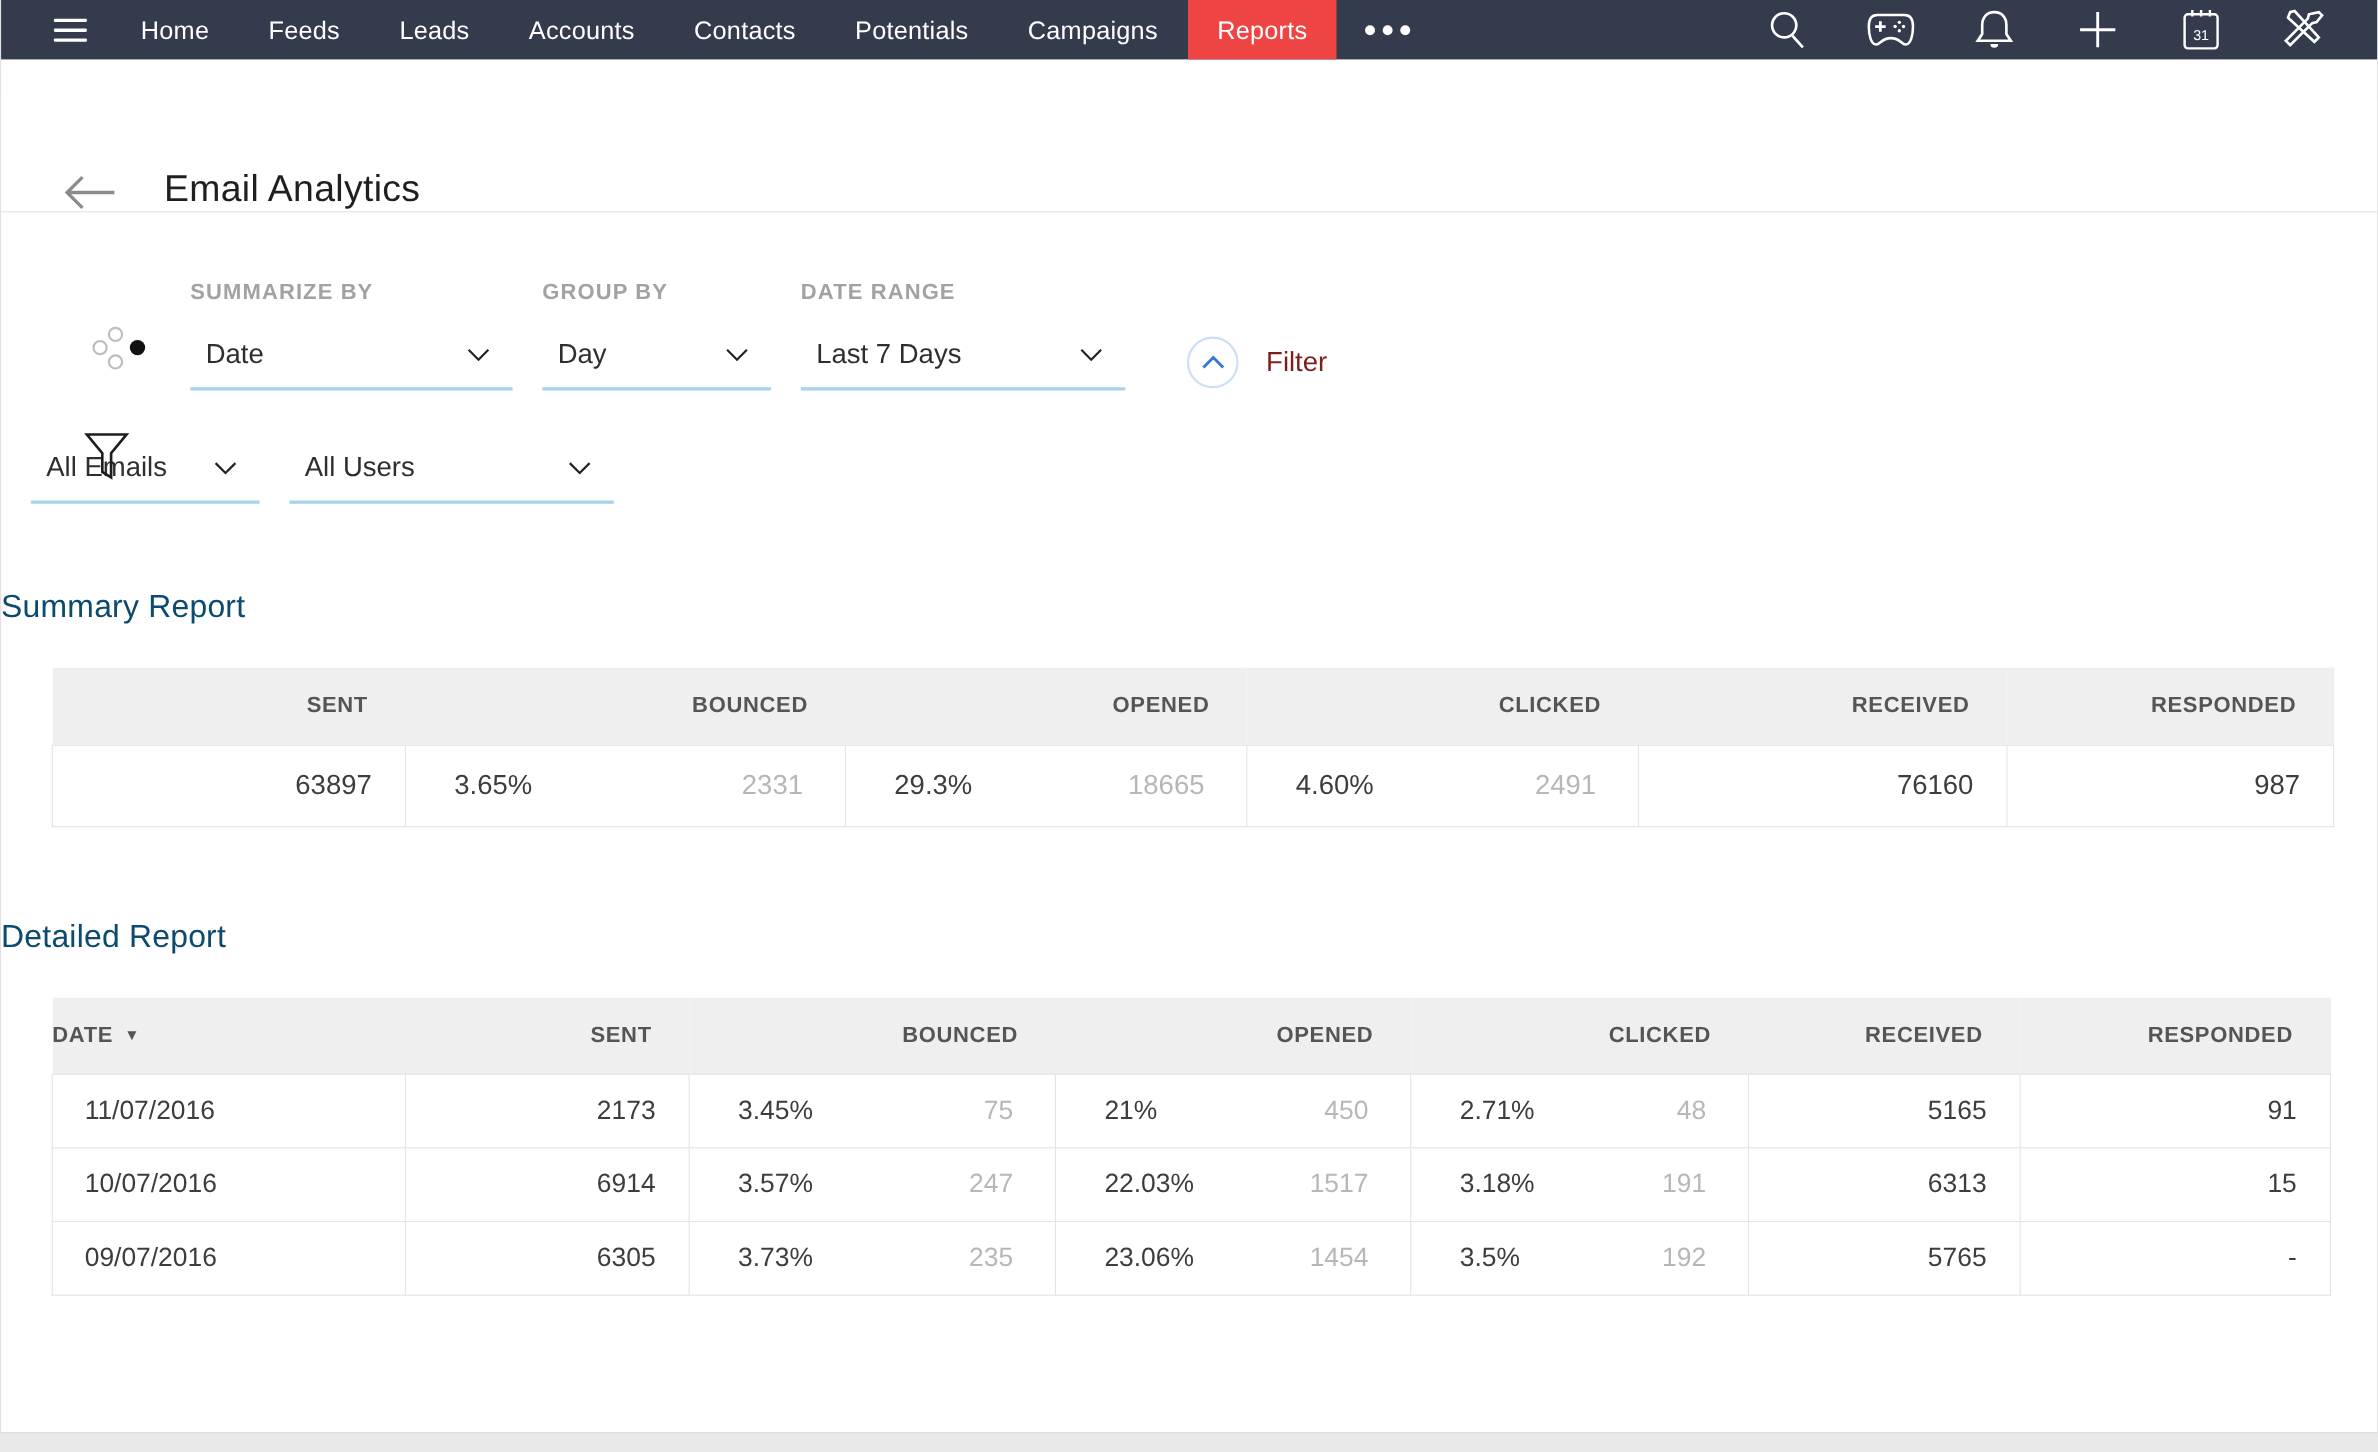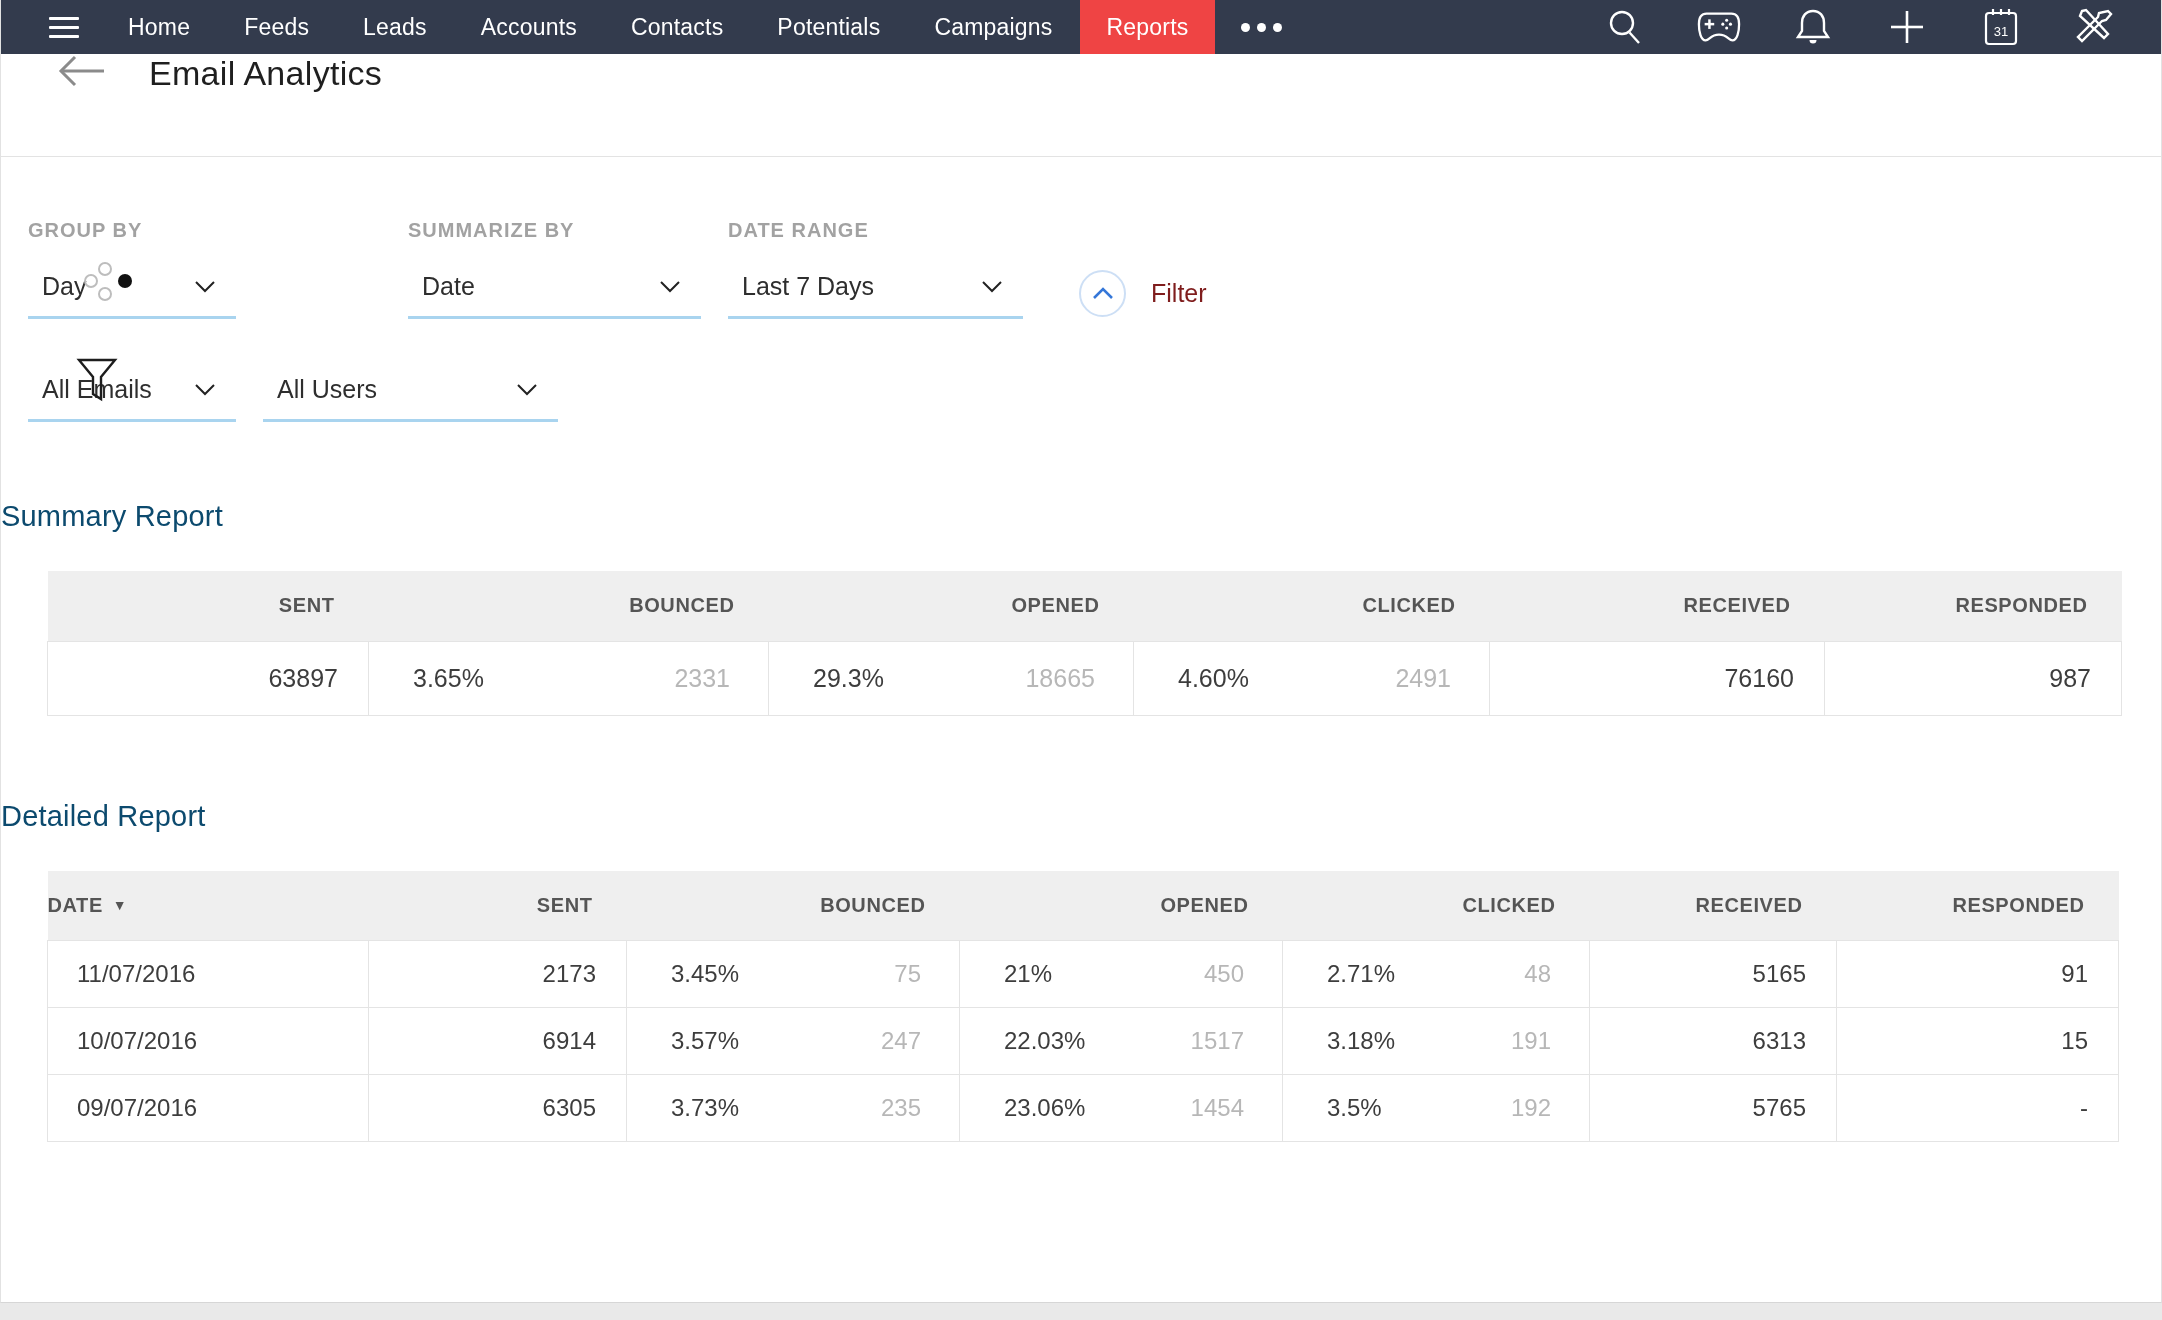--- a/index.html
+++ b/index.html
@@ -18,22 +18,22 @@
               letter-spacing:.2px; cursor:pointer; white-space:nowrap; }
   .nav-item.active { background:#ef4444; }
   .more-dots { display:flex; align-items:center; gap:7px; padding:0 26px; cursor:pointer; }
   .more-dots i { width:9px; height:9px; border-radius:50%; background:#fff; }
   .nav-spacer { flex:1; }
   .nav-icons { display:flex; align-items:center; gap:50px; padding-right:44px; }
   .nav-icon { display:flex; align-items:center; justify-content:center; width:44px; height:44px; cursor:pointer; }
   .nav-icon svg { display:block; }
 
   
-  .page-header { display:flex; align-items:flex-start; height:103px; border-bottom:1px solid #e3e3e3;
-                 padding-left:56px; background:#fff; }
+  .page-header { display:flex; align-items:flex-end; height:103px; border-bottom:1px solid #e3e3e3;
+                 padding-left:56px; background:#fff;margin-top:36px; }
   .back-btn { display:flex; align-items:center; cursor:pointer; margin-right:42px; }
   .page-title { font-size:34px; font-weight:400; color:#1f1f1f; letter-spacing:.3px; }
 
   
   .filters { padding:62px 0 0 0; }
   .filter-row { position:relative; display:flex; align-items:flex-end; }
   .filter-row .left-icon { position:absolute; left:74px; bottom:8px; }
   .dd-col { display:flex; flex-direction:column; }
   .dd-col .dd-label { font-size:20px; font-weight:bold; color:#a2a2a2; letter-spacing:1px; margin-bottom:30px; }
   .dropdown { display:flex; align-items:center; justify-content:space-between;
@@ -153,33 +153,33 @@
   <section class="filters">
     <div class="filter-row">
       <div class="left-icon">
         <svg width="58" height="50" viewBox="0 0 58 50" fill="none">
           <circle cx="30" cy="12" r="6" stroke="#bdbdbd" stroke-width="2"></circle>
           <circle cx="16" cy="24" r="6" stroke="#bdbdbd" stroke-width="2"></circle>
           <circle cx="30" cy="37" r="6" stroke="#bdbdbd" stroke-width="2"></circle>
           <circle cx="50" cy="24" r="7" fill="#111"></circle>
         </svg>
       </div>
+      <div class="dd-col col1">
+        <div class="dd-label">SUMMARIZE BY</div>
+        <div class="dropdown">
+          <span class="dd-value">Date</span>
+          <svg width="22" height="13" viewBox="0 0 22 13" fill="none" stroke="#222" stroke-width="2">
+                <polyline points="2,2 11,11 20,2"></polyline>
+              </svg>
+        </div>
+      </div>
       <div class="dd-col col2">
         <div class="dd-label">GROUP BY</div>
         <div class="dropdown">
           <span class="dd-value">Day</span>
-          <svg width="22" height="13" viewBox="0 0 22 13" fill="none" stroke="#222" stroke-width="2">
-                <polyline points="2,2 11,11 20,2"></polyline>
-              </svg>
-        </div>
-      </div>
-      <div class="dd-col col1">
-        <div class="dd-label">SUMMARIZE BY</div>
-        <div class="dropdown">
-          <span class="dd-value">Date</span>
           <svg width="22" height="13" viewBox="0 0 22 13" fill="none" stroke="#222" stroke-width="2">
                 <polyline points="2,2 11,11 20,2"></polyline>
               </svg>
         </div>
       </div>
       <div class="dd-col col3">
         <div class="dd-label">DATE RANGE</div>
         <div class="dropdown">
           <span class="dd-value">Last 7 Days</span>
           <svg width="22" height="13" viewBox="0 0 22 13" fill="none" stroke="#222" stroke-width="2">

